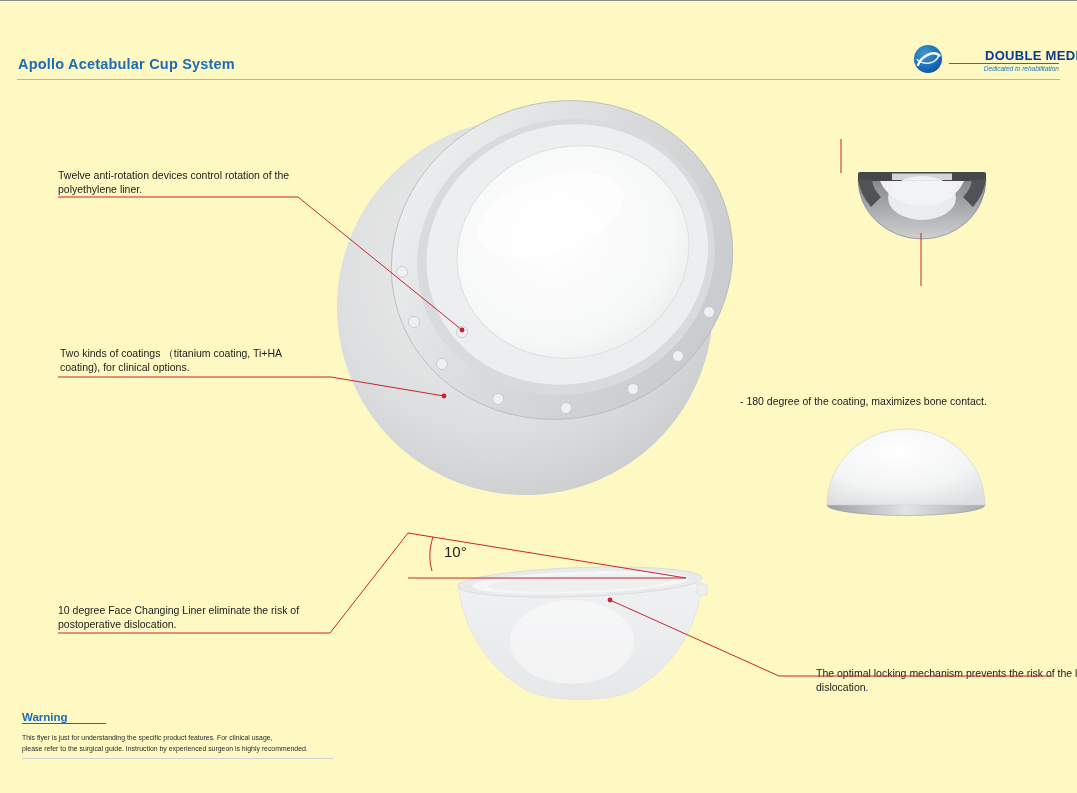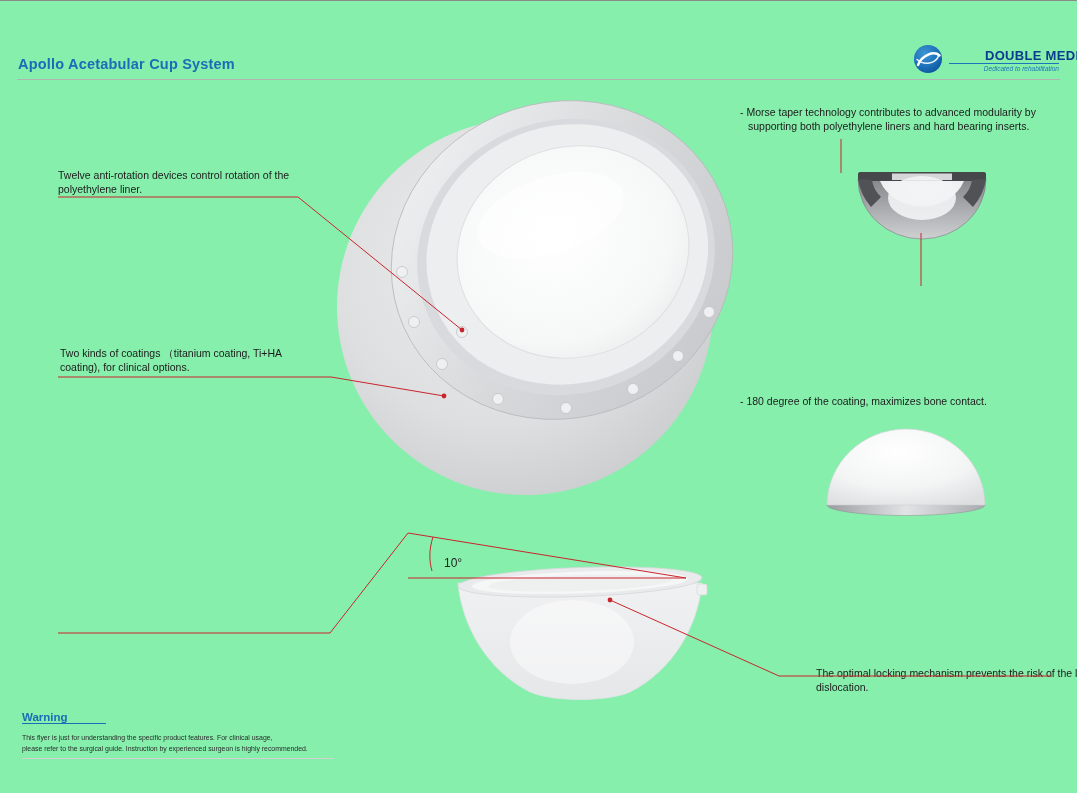--- a/index.html
+++ b/index.html
@@ -1,33 +1,33 @@
 <!DOCTYPE html>
 <html><head>
 <meta charset="utf-8">
 <style>
   html,body { margin:0; padding:0; background:#ffffff; }
   .page {
-    position:relative; width:1077px; height:793px; background:#86efac;
+    position:relative; width:1077px; height:793px; background:#fef9c3;
     font-family:"Liberation Sans", sans-serif; overflow:hidden;
   }
   .abs { position:absolute; }
   .ann { font-size:10.5px; color:#1b1b1b; line-height:1.33; }
   .hang { padding-left:8px; text-indent:-8px; }
   .overlay { position:absolute; left:0; top:0; pointer-events:none; }
   .title {
     position:absolute; left:18px; top:56px; font-size:14.5px; font-weight:bold;
     color:#1a6db6; letter-spacing:0.2px;
   }
   .header-rule { position:absolute; left:17px; top:79px; width:1043px; height:1px; background:#b3b3b3; }
   .top-border { position:absolute; left:0; top:0; width:1077px; height:1px; background:#8a8a8a; }
   .logo-name { position:absolute; left:36px; top:4px; font-size:13px; font-weight:bold; color:#0b3b8e; letter-spacing:0.3px; white-space:nowrap;padding-left:36px; }
   .logo-rule { position:absolute; left:36px; top:19px; width:110px; height:1px; background:#1b75bc; }
   .logo-tagline { position:absolute; left:36px; top:21px; width:110px; text-align:right; font-size:6.5px; font-style:italic; color:#1b75bc; white-space:nowrap; }
-  .angle-label { position:absolute; left:444px; top:543px; font-size:12px; color:#222;margin-top:13px; }
+  .angle-label { position:absolute; left:444px; top:543px; font-size:15px; color:#222; }
   .warning-title {
     position:absolute; left:22px; top:711px; width:84px; font-size:11.5px; font-weight:bold;
     color:#1a6db6; border-bottom:1.5px solid #1a6db6; padding-bottom:0;
   }
   .warning-text {
     position:absolute; left:22px; top:733px; width:312px; font-size:6.9px; color:#2a2a2a;
     line-height:1.55; border-bottom:1px solid #d2d2d2; padding-bottom:4px;
   }
 </style>
 </head>
@@ -154,25 +154,25 @@
       <ellipse cx="128" cy="46" rx="92" ry="8" fill="#eef0f0"></ellipse>
     </g>
     <rect x="245" y="47" width="10" height="11" rx="2" fill="#edeff0" stroke="#d8dadb" stroke-width="0.7"></rect>
     <ellipse cx="120" cy="105" rx="62" ry="42" fill="#ffffff" opacity="0.45"></ellipse>
   </svg>
 
   <div class="abs ann" style="left:58px; top:169px; width:260px;">Twelve anti-rotation devices control rotation of the polyethylene liner.</div>
 
   <div class="abs ann" style="left:60px; top:347px; width:252px;">Two kinds of coatings （titanium coating, Ti+HA coating), for clinical options.</div>
 
-  <div class="abs ann hang" style="left:740px; top:106px; width:318px;">- Morse taper technology contributes to advanced modularity by supporting both polyethylene liners and hard bearing inserts.</div>
 
 
   <div class="abs ann hang" style="left:740px; top:395px; width:320px;">- 180 degree of the coating, maximizes bone contact.</div>
 
+  <div class="abs ann" style="left:58px; top:604px; width:260px;">10 degree Face Changing Liner eliminate the risk of postoperative dislocation.</div>
 
   <div class="abs ann" style="left:816px; top:643px; width:280px;margin-top:24px;">The optimal locking mechanism prevents the risk of the liner dislocation.</div>
 
   <div class="angle-label">10°</div>
 
   <svg class="overlay" width="1077" height="793" viewBox="0 0 1077 793">
     <g stroke="#c9252c" stroke-width="1" fill="none">
       <path d="M58,197 H298 L462,330"></path>
       <path d="M58,377 H331 L444,396"></path>
       <path d="M841,139 V173"></path>

